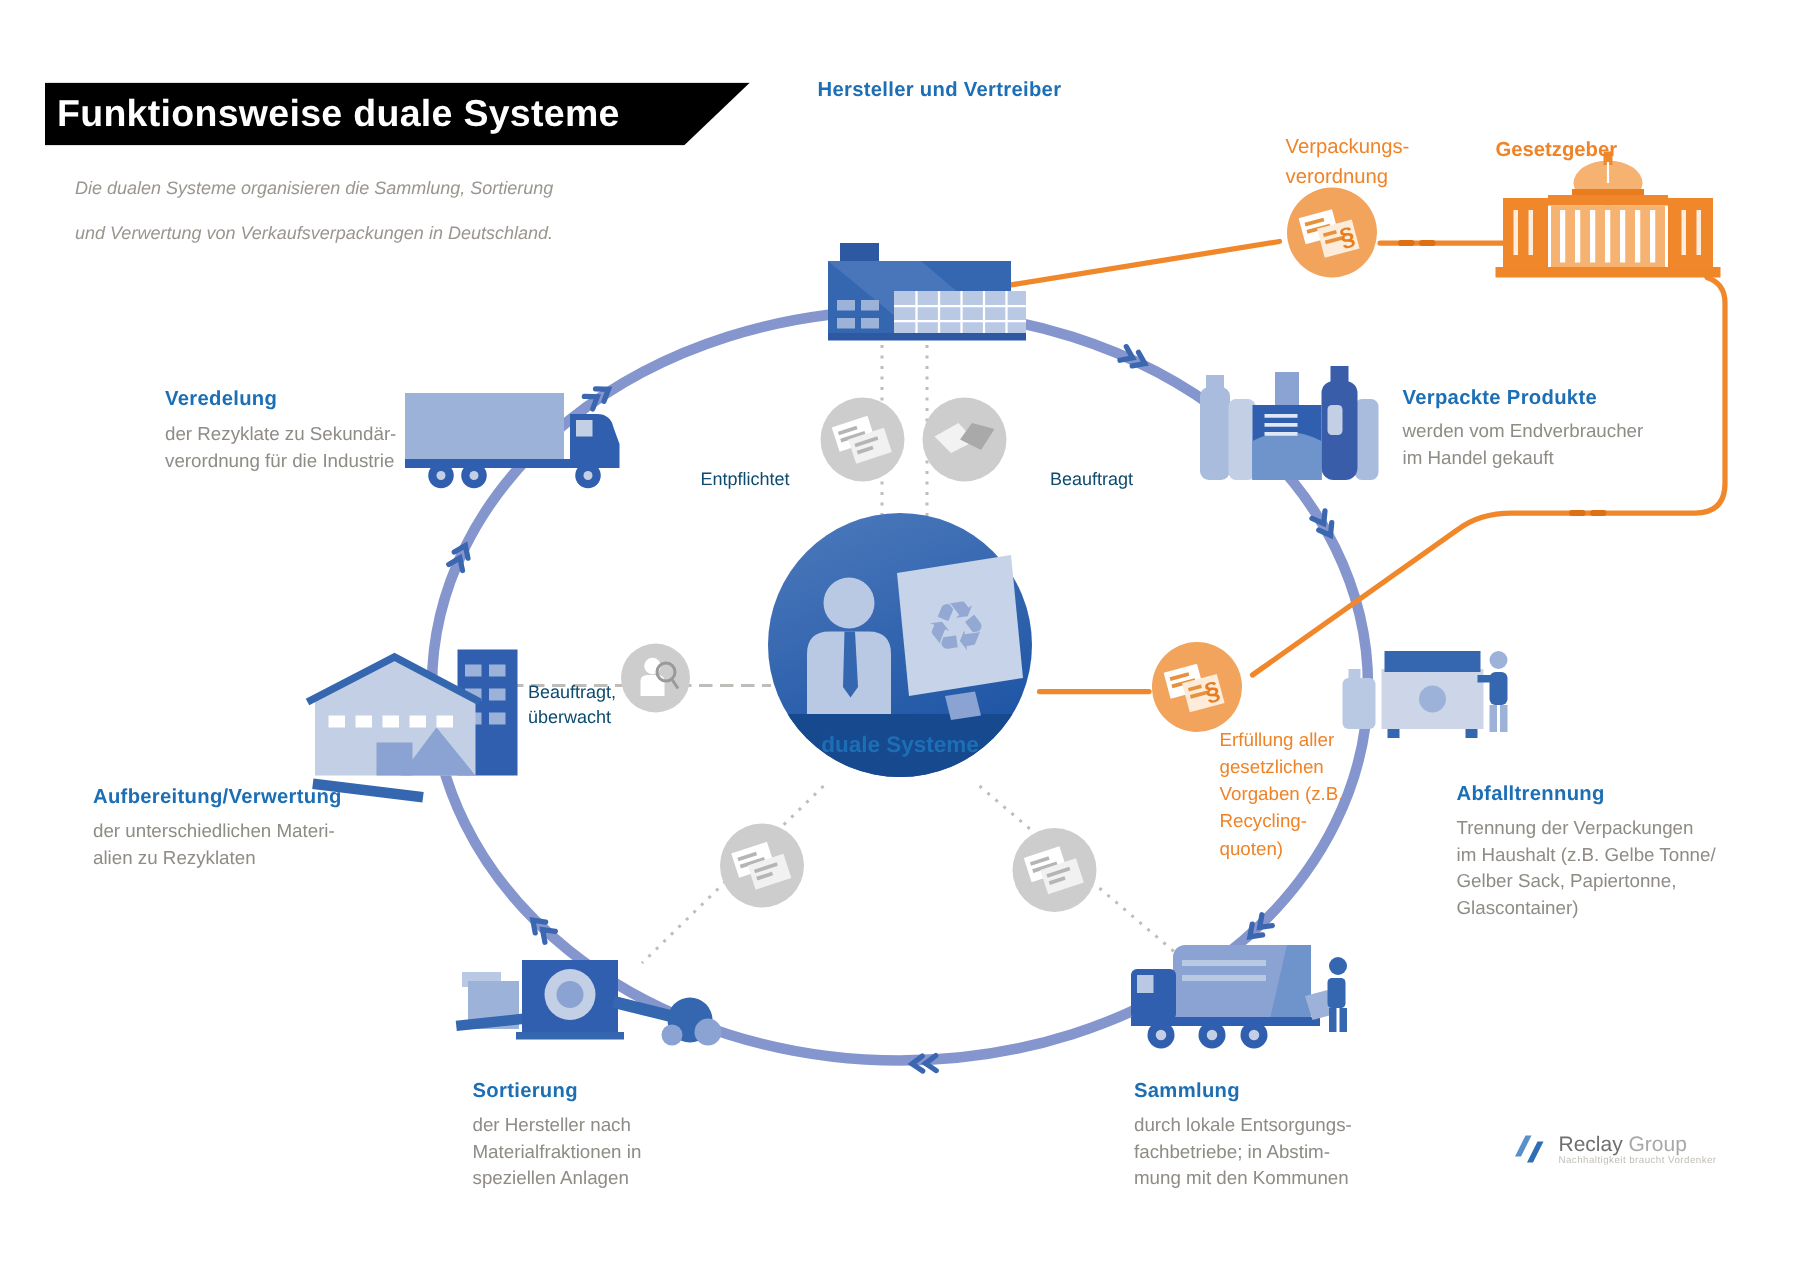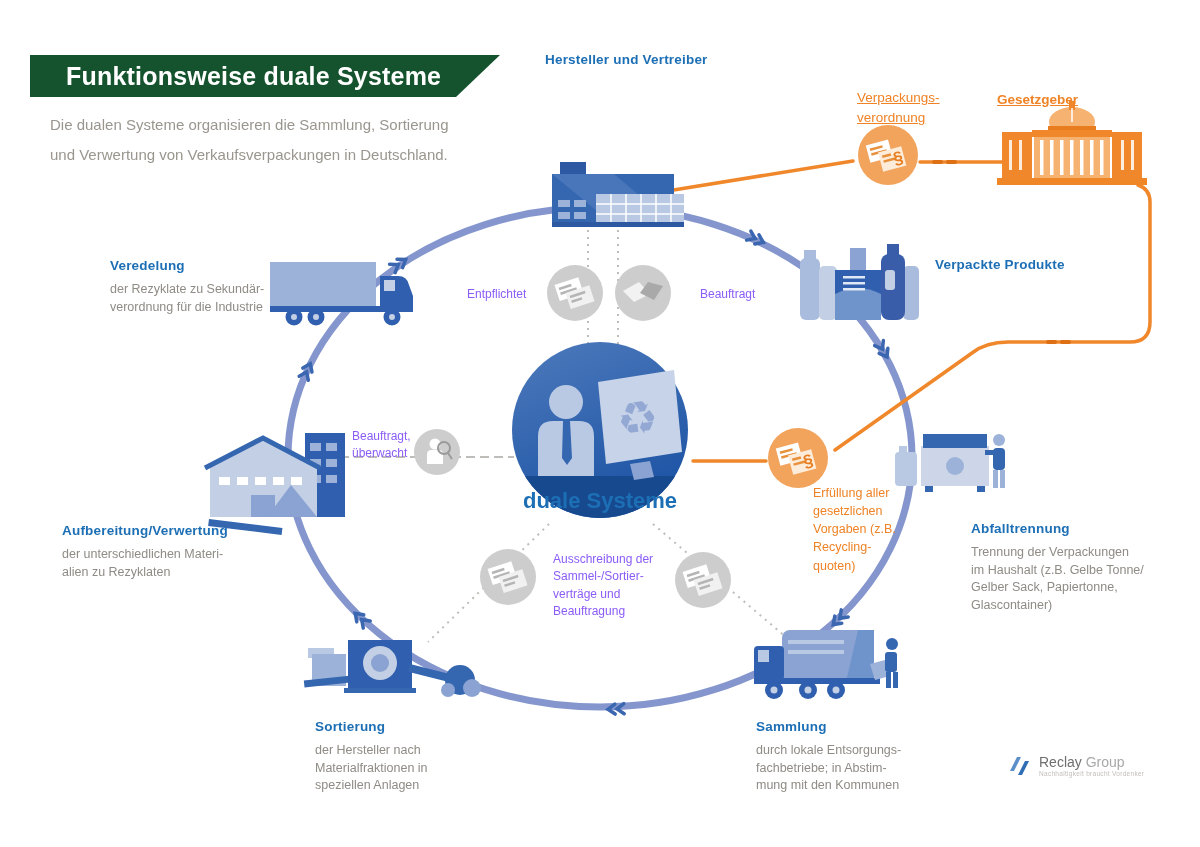--- a/index.html
+++ b/index.html
@@ -1,29 +1,29 @@
 <!DOCTYPE html>
 <html><head>
 <meta charset="utf-8">
 <style>
   html,body{margin:0;padding:0;background:#ffffff;font-family:"Liberation Sans",sans-serif;}
   #stage{position:relative;width:1200px;height:847px;background:#ffffff;overflow:hidden;}
   .abs{position:absolute;}
   svg{display:block;}
   .t-blue{font-weight:700;color:#1d6fb5;font-size:13.5px;letter-spacing:.2px;}
   .t-body{color:#8f8b85;font-size:12.5px;line-height:1.4;white-space:pre-line;}
-  .t-orange-b{color:#ef8326;font-weight:700;font-size:13.5px;line-height:1.5;white-space:pre-line;text-decoration:underline;}
+  .t-orange-b{color:#ef8326;font-weight:700;font-size:13.5px;line-height:1.5;white-space:pre-line;}
   .t-orange{color:#ef8326;font-size:12.5px;line-height:1.45;white-space:pre-line;}
-  .t-gray{color:#8b5cf6;font-size:12px;line-height:1.45;white-space:pre-line;}
-  .banner{left:30px;top:55px;width:470px;height:42px;background:#14532d;
+  .t-gray{color:#0c4a6e;font-size:12px;line-height:1.45;white-space:pre-line;margin-top:25px;}
+  .banner{left:30px;top:55px;width:470px;height:42px;background:#000000;
           clip-path:polygon(0 0,100% 0,calc(100% - 44px) 100%,0 100%);
-          display:flex;align-items:center;padding-left:36px;box-sizing:border-box;}
+          display:flex;align-items:center;padding-left:8px;box-sizing:border-box;}
   .banner-title{color:#ffffff;font-weight:700;font-size:25px;letter-spacing:.2px;}
-  .subtitle{left:50px;top:110px;color:#9a968f;font-size:15px;line-height:30px;white-space:pre-line;}
-  .duale{left:510px;top:488px;width:180px;text-align:center;font-weight:700;font-size:22px;color:#1d6fb5;}
+  .subtitle{left:50px;top:110px;color:#9a968f;font-size:12px;line-height:30px;white-space:pre-line;font-style:italic;}
+  .duale{left:510px;top:488px;width:180px;text-align:center;font-weight:700;font-size:15px;color:#1d6fb5;}
   .logo{left:1008px;top:754px;display:flex;align-items:flex-start;gap:7px;}
   .logo-name{font-size:14px;color:#6f6f6f;line-height:16px;}
   .logo-name .lt{color:#a8a8a8;font-weight:400;text-align:right;}
   .logo-tag{font-size:6.5px;color:#c2beb8;letter-spacing:.3px;}
 </style>
 </head>
 <body>
 
 <div id="stage">
 
@@ -292,20 +292,22 @@
   <div class="abs subtitle">Die dualen Systeme organisieren die Sammlung, Sortierung
 und Verwertung von Verkaufsverpackungen in Deutschland.</div>
 
   <div class="abs t-blue" style="left:545px;top:52px">Hersteller und Vertreiber</div>
 
   <div class="abs t-orange-b" style="left:857px;top:88px;font-weight:400">Verpackungs-
 verordnung</div>
   <div class="abs t-orange-b" style="left:997px;top:90px">Gesetzgeber</div>
 
   <div class="abs t-blue" style="left:935px;top:257px">Verpackte Produkte</div>
+  <div class="abs t-body" style="left:935px;top:279px">werden vom Endverbraucher
+im Handel gekauft</div>
 
   <div class="abs t-orange" style="left:813px;top:484px">Erfüllung aller
 gesetzlichen
 Vorgaben (z.B.
 Recycling-
 quoten)</div>
 
   <div class="abs t-blue" style="left:971px;top:521px">Abfalltrennung</div>
   <div class="abs t-body" style="left:971px;top:544px">Trennung der Verpackungen
 im Haushalt (z.B. Gelbe Tonne/
@@ -327,24 +329,20 @@
 alien zu Rezyklaten</div>
 
   <div class="abs t-blue" style="left:110px;top:258px">Veredelung</div>
   <div class="abs t-body" style="left:110px;top:281px">der Rezyklate zu Sekundär-
 verordnung für die Industrie</div>
 
   <div class="abs t-gray" style="left:467px;top:286px">Entpflichtet</div>
   <div class="abs t-gray" style="left:700px;top:286px">Beauftragt</div>
   <div class="abs t-gray" style="left:352px;top:428px">Beauftragt,
 überwacht</div>
-  <div class="abs t-gray" style="left:553px;top:551px">Ausschreibung der
-Sammel-/Sortier-
-verträge und
-Beauftragung</div>
 
   <div class="abs duale">duale Systeme</div>
 
   <div class="abs logo">
     <svg width="24" height="24" viewBox="0 0 24 24">
       <polygon points="2,17 9,3 13,3 6,17" fill="#5b8fc9"></polygon>
       <polygon points="10,21 17,7 21,7 14,21" fill="#2f6db5"></polygon>
     </svg>
     <div>
       <div class="logo-name">

